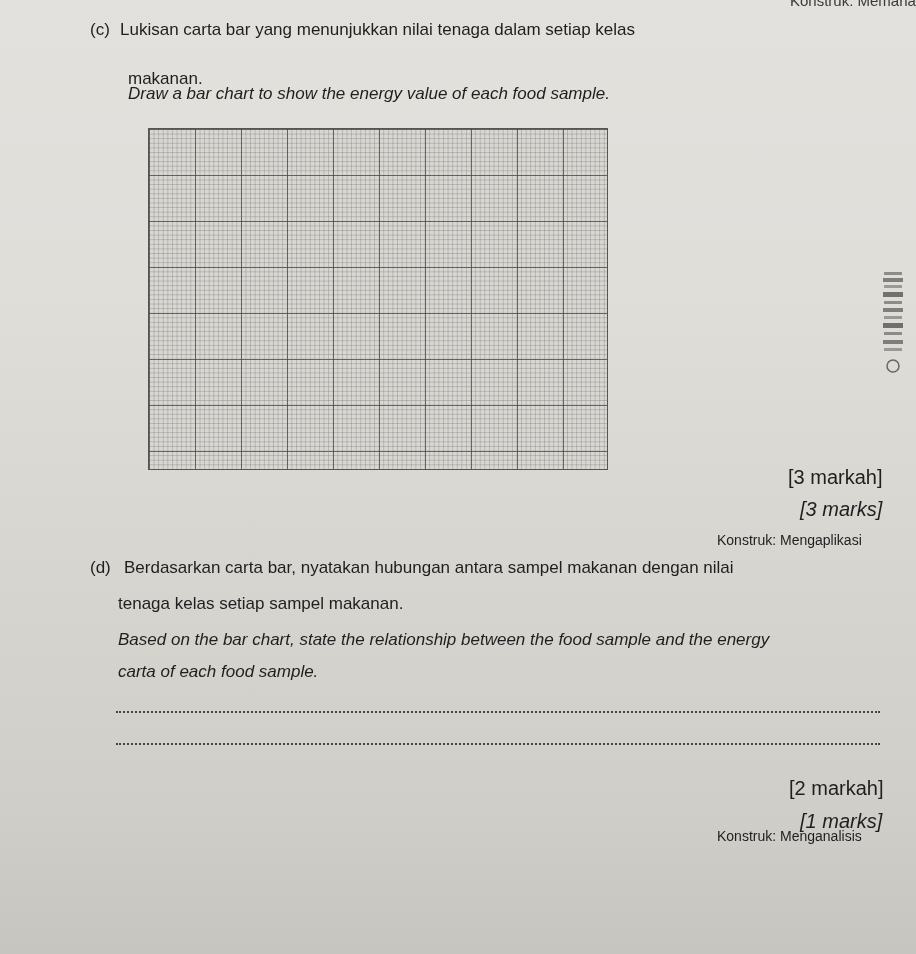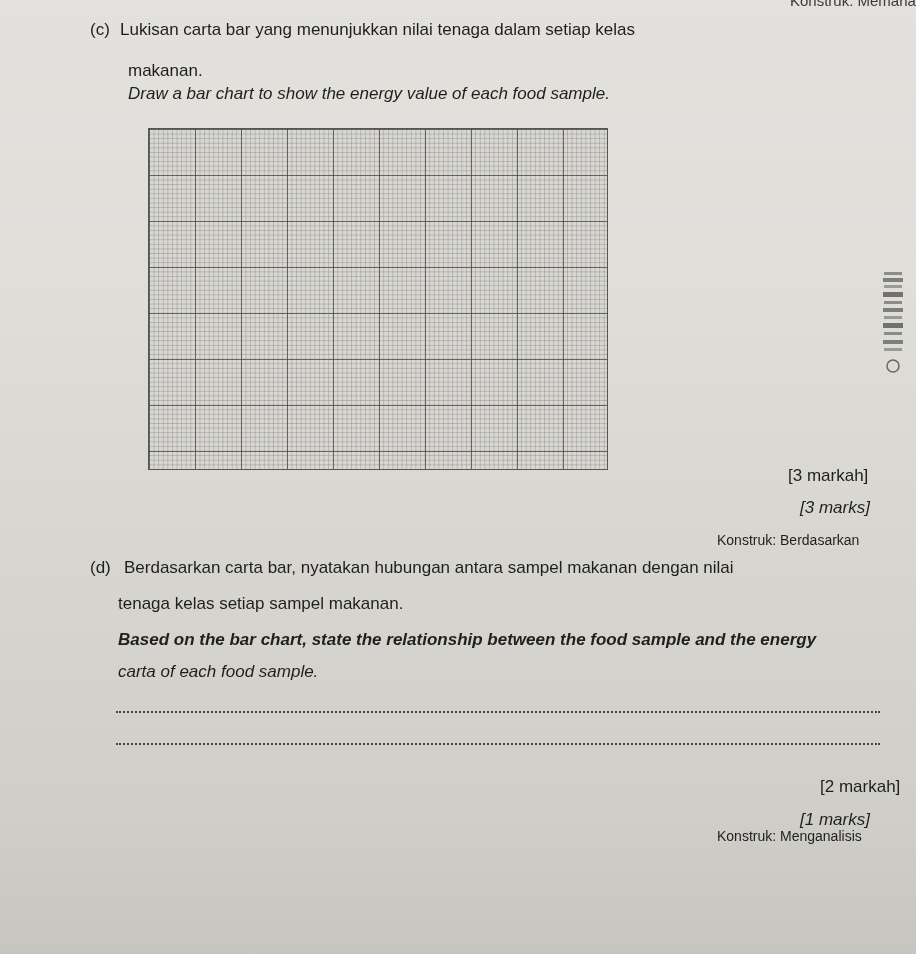--- a/index.html
+++ b/index.html
@@ -38,21 +38,21 @@
       background-image:
         linear-gradient(to right, rgba(70,70,70,0.75) 1px, transparent 1px),
         linear-gradient(to bottom, rgba(70,70,70,0.75) 1px, transparent 1px),
         linear-gradient(to right, rgba(90,90,90,0.28) 1px, transparent 1px),
         linear-gradient(to bottom, rgba(90,90,90,0.28) 1px, transparent 1px);
       background-size: 46px 46px, 46px 46px, 4.6px 4.6px, 4.6px 4.6px;
       border: 1.5px solid #555;
       box-sizing: border-box;
     }
     .marks {
-      font-size: 17px;
+      font-size: 20px;
       white-space: nowrap;
     }
     .marks-en { font-style: italic; }
     .construct {
       font-size: 14px;
       white-space: nowrap;
     }
     .answer-line {
       left: 116px;
       width: 764px;
@@ -68,21 +68,21 @@
   </style>
 </head>
 <body>
 
 <div>
 
   <div class="abs header-construct">Konstruk: Memahami</div>
 
   <div class="abs q-label q-malay" style="left:90px; top:20px;">(c)</div>
   <div class="abs q-label q-malay" style="left:120px; top:20px;">Lukisan carta bar yang menunjukkan nilai tenaga dalam setiap kelas</div>
-  <div class="abs q-label q-malay" style="left:128px; top:61px;text-align:center;">makanan.</div>
+  <div class="abs q-label q-malay" style="left:128px; top:69px;text-align:center;">makanan.</div>
   <div class="abs q-label q-english" style="left:128px; top:84px;">Draw a bar chart to show the energy value of each food sample.</div>
 
   <div class="abs grid-paper"></div>
 
   <div class="abs side-mark">
     <svg width="28" height="108" viewBox="0 0 28 108">
       <g fill="#555">
         <rect x="4" y="2" width="18" height="3" opacity="0.6"></rect>
         <rect x="3" y="8" width="20" height="4" opacity="0.7"></rect>
         <rect x="4" y="15" width="18" height="3" opacity="0.5"></rect>
@@ -94,28 +94,28 @@
         <rect x="4" y="62" width="18" height="3" opacity="0.6"></rect>
         <rect x="3" y="70" width="20" height="4" opacity="0.7"></rect>
         <rect x="4" y="78" width="18" height="3" opacity="0.5"></rect>
       </g>
       <circle cx="13" cy="96" r="6" fill="none" stroke="#666" stroke-width="1.5"></circle>
     </svg>
   </div>
 
   <div class="abs marks" style="left:788px; top:466px;">[3 markah]</div>
   <div class="abs marks marks-en" style="left:800px; top:498px;">[3 marks]</div>
-  <div class="abs construct" style="left:717px; top:532px;">Konstruk: Berdasarkan</div>
+  <div class="abs construct" style="left:717px; top:532px;">Konstruk: Mengaplikasi</div>
 
   <div class="abs q-label q-malay" style="left:90px; top:558px;">(d)</div>
   <div class="abs q-label q-malay" style="left:124px; top:558px;">Berdasarkan carta bar, nyatakan hubungan antara sampel makanan dengan nilai</div>
   <div class="abs q-label q-malay" style="left:118px; top:594px;">tenaga kelas setiap sampel makanan.</div>
-  <div class="abs q-label q-english" style="left:118px; top:630px;font-weight:bold;">Based on the bar chart, state the relationship between the food sample and the energy</div>
+  <div class="abs q-label q-english" style="left:118px; top:630px;">Based on the bar chart, state the relationship between the food sample and the energy</div>
   <div class="abs q-label q-english" style="left:118px; top:662px;">carta of each food sample.</div>
 
   <div class="abs answer-line" style="top:711px;"></div>
   <div class="abs answer-line" style="top:743px;"></div>
 
-  <div class="abs marks" style="left:789px; top:777px;margin-left:31px;">[2 markah]</div>
+  <div class="abs marks" style="left:789px; top:777px;">[2 markah]</div>
   <div class="abs marks marks-en" style="left:800px; top:810px;">[1 marks]</div>
   <div class="abs construct" style="left:717px; top:828px;">Konstruk: Menganalisis</div>
 
 </div>
 
 </body></html>

